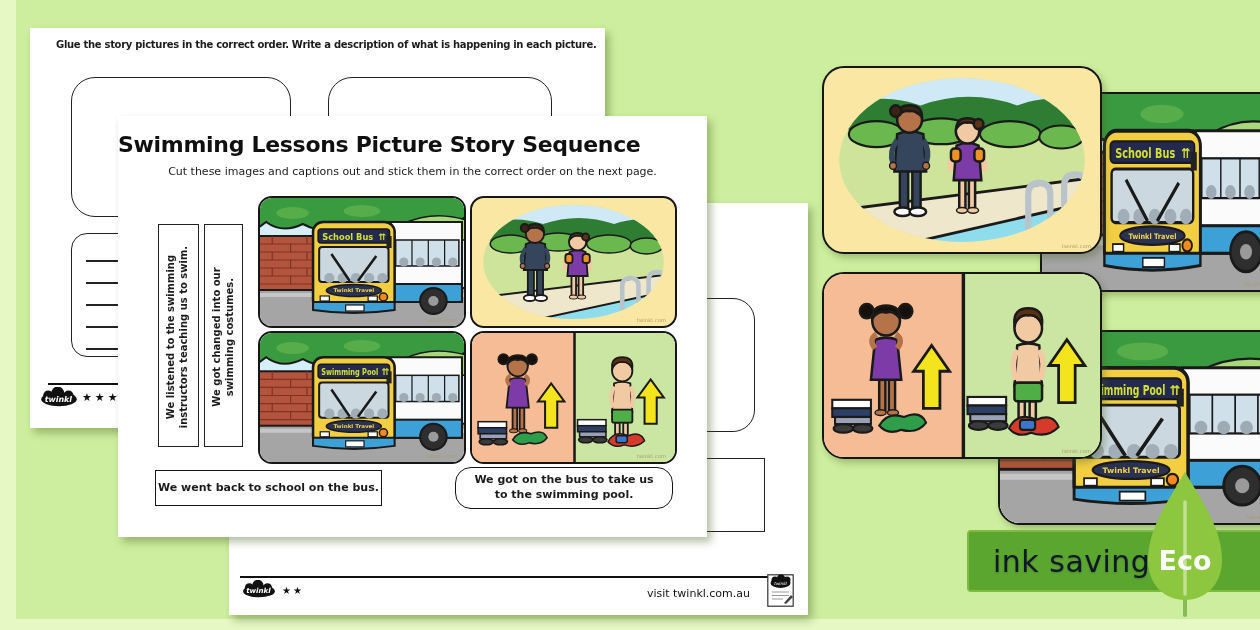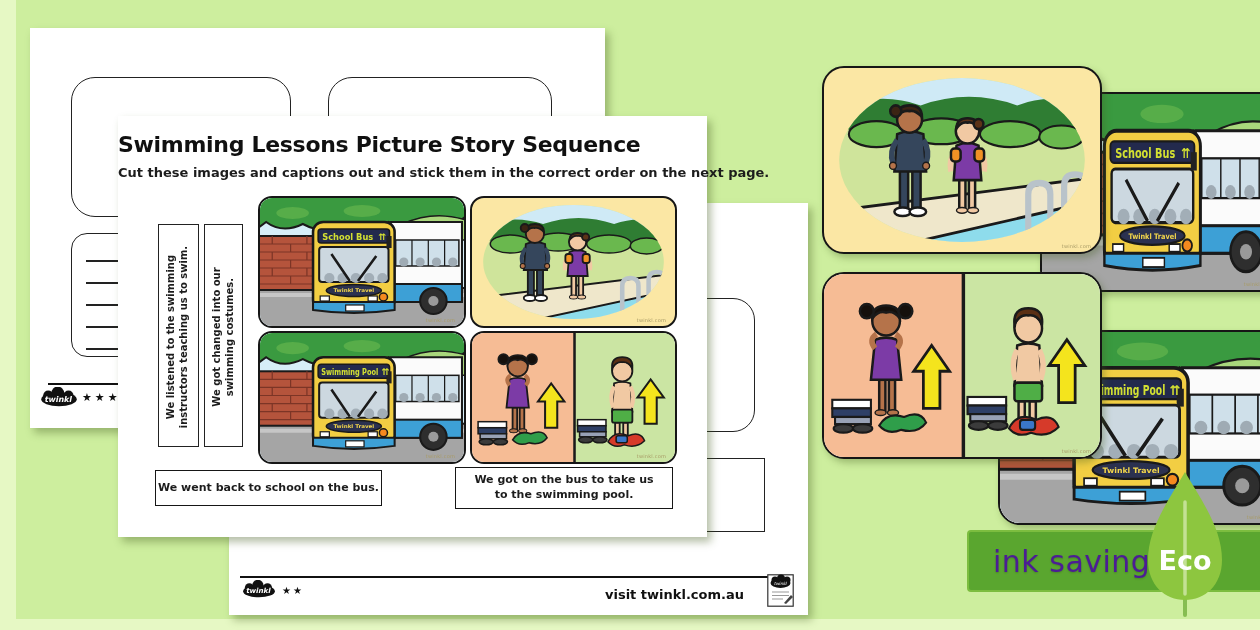--- a/index.html
+++ b/index.html
@@ -29,59 +29,59 @@
   .stars{position:absolute;color:#111;font-size:11px;letter-spacing:3px;}
   #bp1-stars{left:52px;top:363px;}
 
   
   #bp2-boxD{left:300px;top:95px;width:224px;height:132px;border-radius:22px;}
   #bp2-boxE{left:330px;top:255px;width:204px;height:72px;border-radius:0;}
   #bp2-footline{left:11px;top:373px;width:550px;}
   #bp2-logo{left:13px;top:377px;width:34px;height:20px;}
   #bp2-stars{left:53px;top:382px;font-size:10px;letter-spacing:2px;}
   .bp2-pageinfo{position:absolute;left:0;top:383px;width:100%;text-align:center;font-size:7.5px;color:#2a2a2a;}
-  .bp2-visit{position:absolute;right:64px;top:384px;font-size:13px;font-weight:bold;color:#111;}
+  .bp2-visit{position:absolute;right:58px;top:384px;font-size:11px;font-weight:normal;color:#111;}
   #bp2-badge{position:absolute;right:14px;top:371px;width:27px;height:33px;}
 
   
   .fp-title{position:absolute;left:0;top:16px;width:100%;text-align:left;font-size:22px;
        font-weight:800;letter-spacing:-0.3px;color:#101010;}
-  .fp-sub{position:absolute;left:0;top:49px;width:100%;text-align:center;font-size:13px;font-weight:700;
+  .fp-sub{position:absolute;left:0;top:49px;width:100%;text-align:center;font-size:11px;font-weight:400;
        color:#1c1c1c;white-space:nowrap;}
   .strip{position:absolute;border:1.6px solid #222;background:#fff;}
   #strip1{left:40px;top:108px;width:39px;height:221px;}
   #strip2{left:86px;top:108px;width:37px;height:221px;}
   .strip-inner{position:absolute;left:1px;top:100%;transform-origin:0 0;transform:rotate(-90deg);
        width:218px;height:34px;display:flex;flex-direction:column;justify-content:center;
        font-size:10px;font-weight:600;color:#1c1c1c;text-align:center;line-height:1.3;}
   .pcard{position:absolute;border:2px solid #161616;border-radius:14px;overflow:hidden;background:#fff;}
   #fcard1{left:140px;top:80px;width:204px;height:128px;}
   #fcard2{left:352px;top:80px;width:203px;height:128px;background:#fbe7a4;}
   #fcard3{left:140px;top:215px;width:204px;height:129px;}
   #fcard4{left:352px;top:215px;width:203px;height:129px;}
   .capbox{position:absolute;border:1.7px solid #161616;background:#fff;display:flex;align-items:center;
        justify-content:center;text-align:center;font-size:11px;font-weight:600;color:#1c1c1c;line-height:1.35;}
   #fp-cap1{left:37px;top:354px;width:225px;height:34px;}
-  #fp-cap2{left:337px;top:351px;width:218px;height:42px;padding:0 12px;box-sizing:border-box;}
+  #fp-cap2{left:337px;top:351px;width:218px;height:42px;padding:0 12px;box-sizing:border-box;border-radius:16px;}
 
   
   .bigcard{position:absolute;border:2.5px solid #161616;border-radius:22px;overflow:hidden;background:#fff;
        box-shadow:3px 4px 7px rgba(70,95,35,.35);}
   #buscard1{left:1040px;top:92px;width:240px;height:196px;z-index:2;}
   #cardR1{left:822px;top:66px;width:276px;height:184px;background:#fbe7a4;z-index:3;}
   #buscard2{left:998px;top:330px;width:285px;height:191px;z-index:3;}
   #cardR2{left:822px;top:272px;width:276px;height:183px;z-index:4;}
   .art{display:block;width:100%;height:100%;}
   .wm{position:absolute;right:9px;bottom:3px;font-size:5px;color:#a89b66;letter-spacing:.2px;}
 
   
   #eco-banner{position:absolute;left:967px;top:530px;width:300px;height:62px;background:#5aa62f;
        border:2px solid #7cbd3f;border-radius:4px;z-index:5;box-sizing:border-box;
        display:flex;align-items:center;padding-left:24px;}
-  #eco-banner .banner-text{color:#4c1d95;font-size:30px;font-weight:500;letter-spacing:.5px;
+  #eco-banner .banner-text{color:#0f172a;font-size:30px;font-weight:500;letter-spacing:.5px;
        text-shadow:0 1px 2px rgba(0,0,0,.18);}
   #eco-leaf{position:absolute;left:1142px;top:468px;width:86px;height:150px;z-index:6;}
 
   
   svg text{font-family:"DejaVu Sans","Liberation Sans",sans-serif;}
   .sign-text{fill:#d3e032;font-size:9.5px;font-weight:bold;}
   .sign-arrows{fill:#d3e032;font-size:9px;font-weight:bold;}
   .bus-brand{fill:#f3d64b;font-size:5px;font-weight:bold;text-anchor:middle;}
   .logo-text{fill:#fff;font-size:12.5px;font-weight:bold;font-style:italic;text-anchor:middle;}
   .badge-text{fill:#fff;font-size:4.2px;font-style:italic;text-anchor:middle;}
@@ -241,20 +241,21 @@
       <text x="29" y="23" class="logo-text">twinkl</text>
     </g>
   </defs>
 </svg>
 
 <div id="stage">
   <div id="frame-left" class="frame"></div>
   <div id="frame-bottom" class="frame"></div>
 
   <div id="page-back1" class="page">
+    <div class="bp1-instruction">Glue the story pictures in the correct order. Write a description of what is happening in each picture.</div>
     <div id="bp1-boxA" class="obox"></div>
     <div id="bp1-boxB" class="obox"></div>
     <div id="bp1-boxC" class="obox">
       <div class="wline" style="top:26px"></div>
       <div class="wline" style="top:48px"></div>
       <div class="wline" style="top:70px"></div>
       <div class="wline" style="top:92px"></div>
       <div class="wline" style="top:114px"></div>
     </div>
     <div id="bp1-footline" class="bp-footline"></div>

